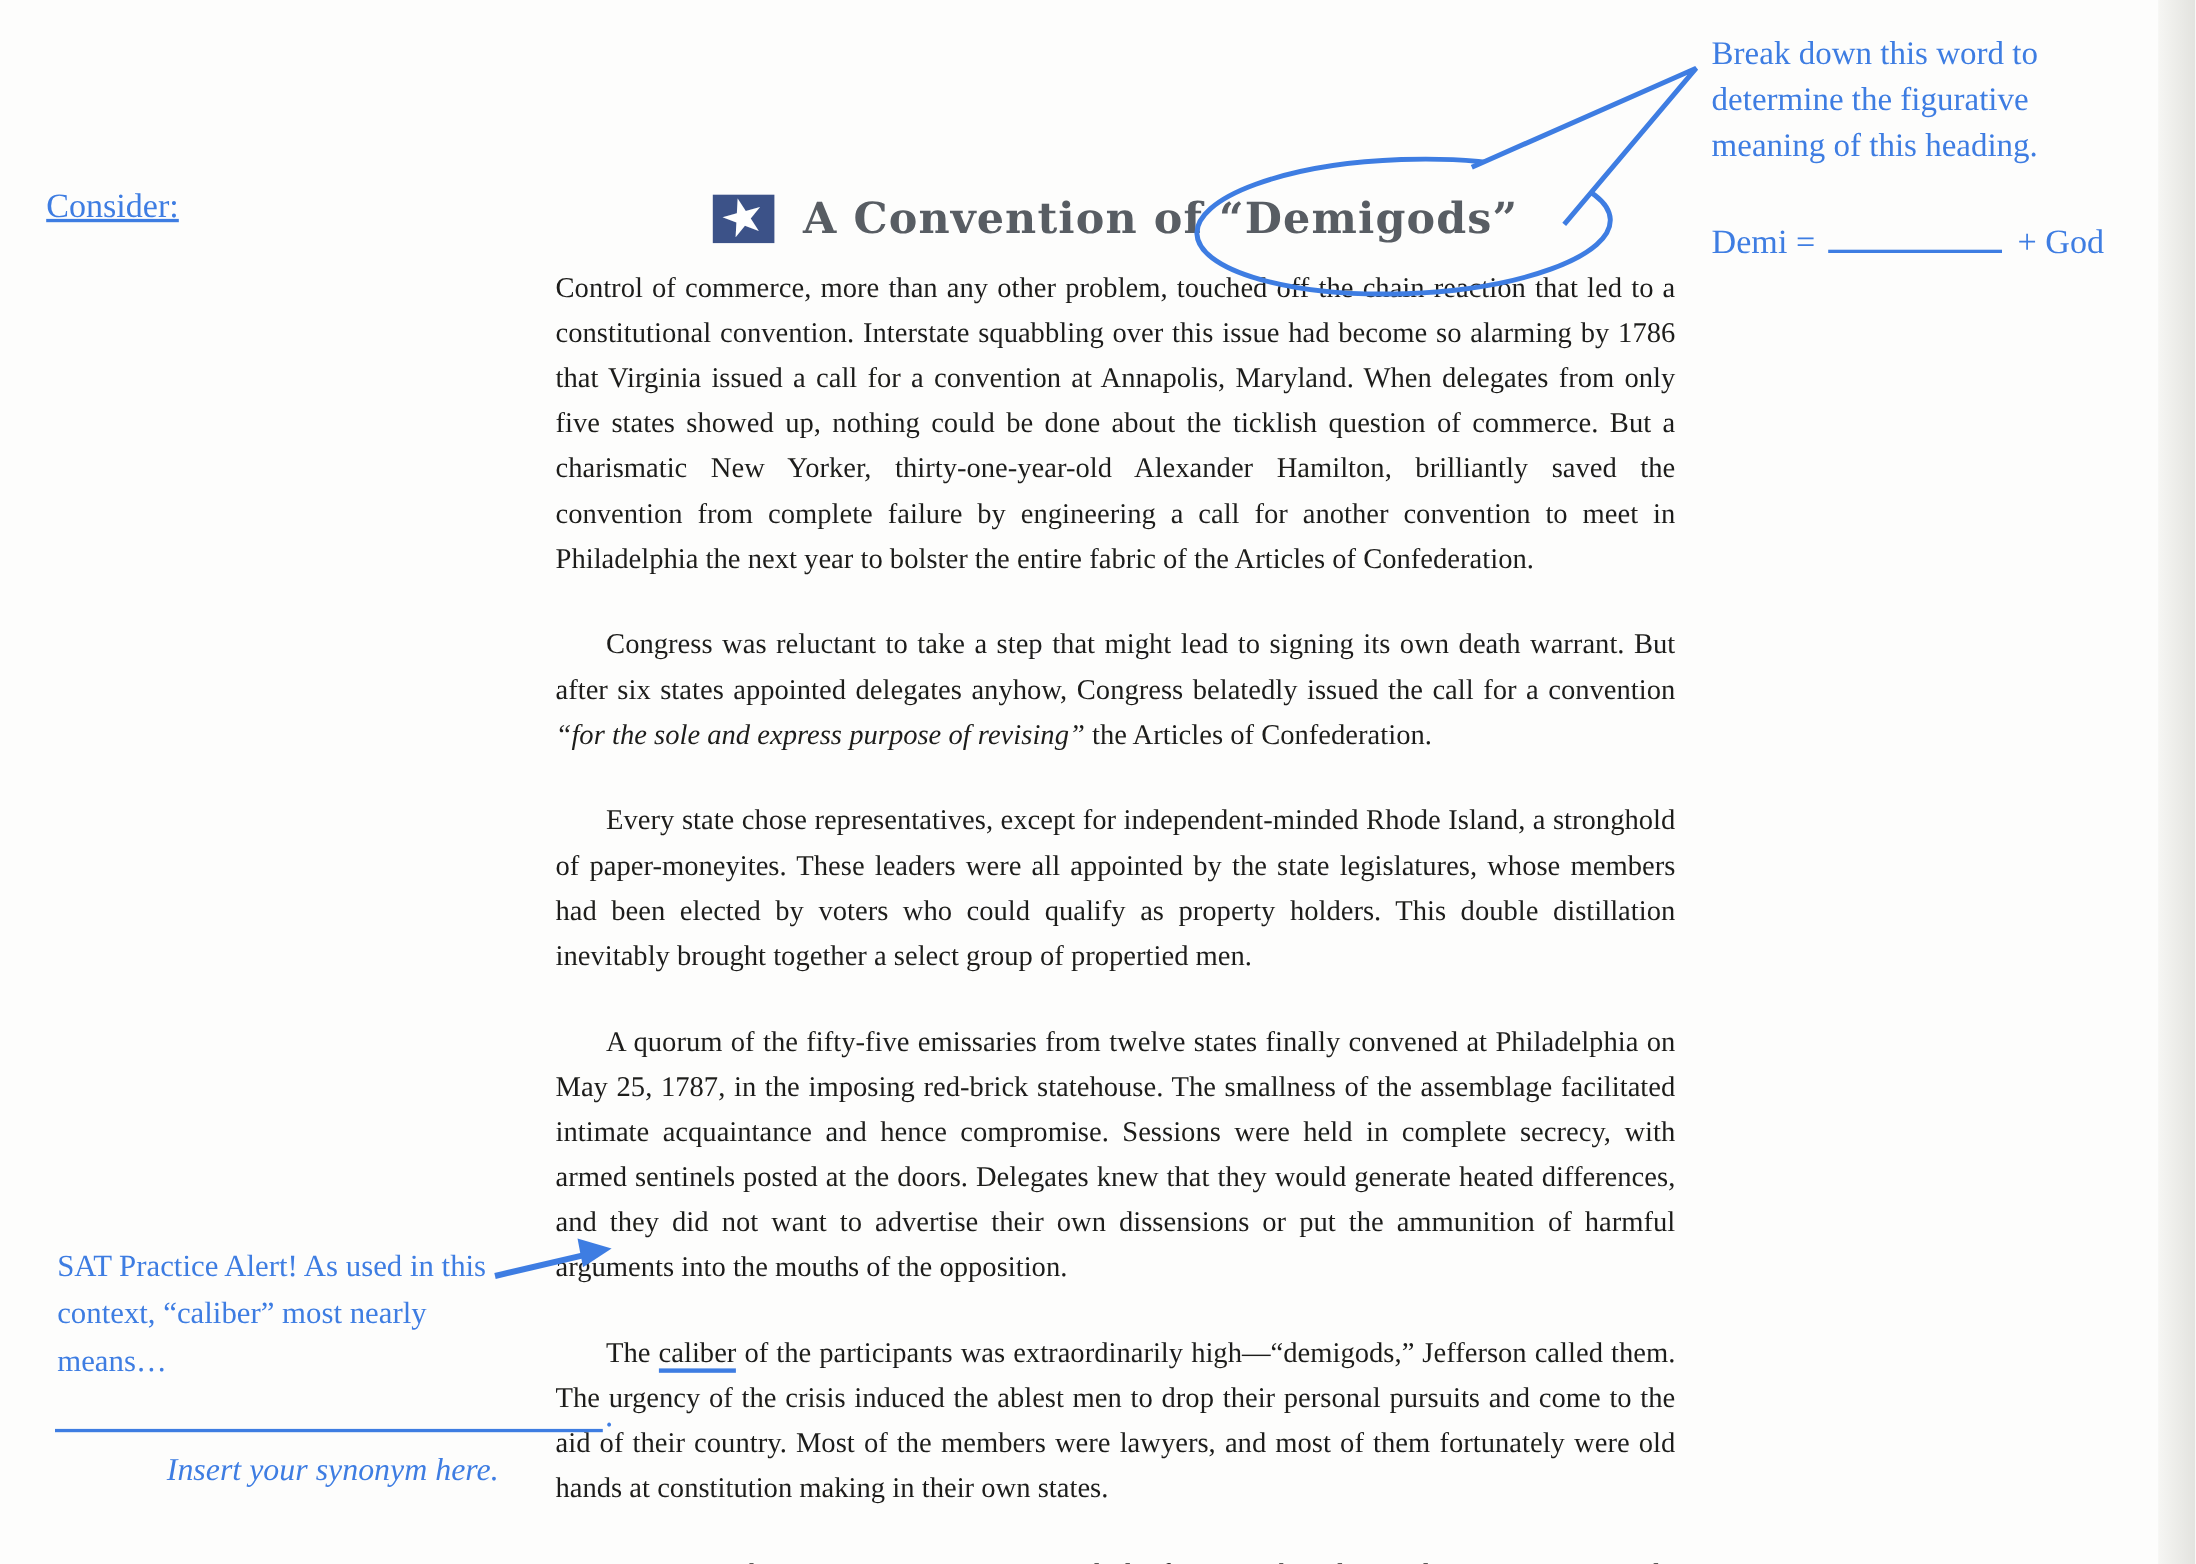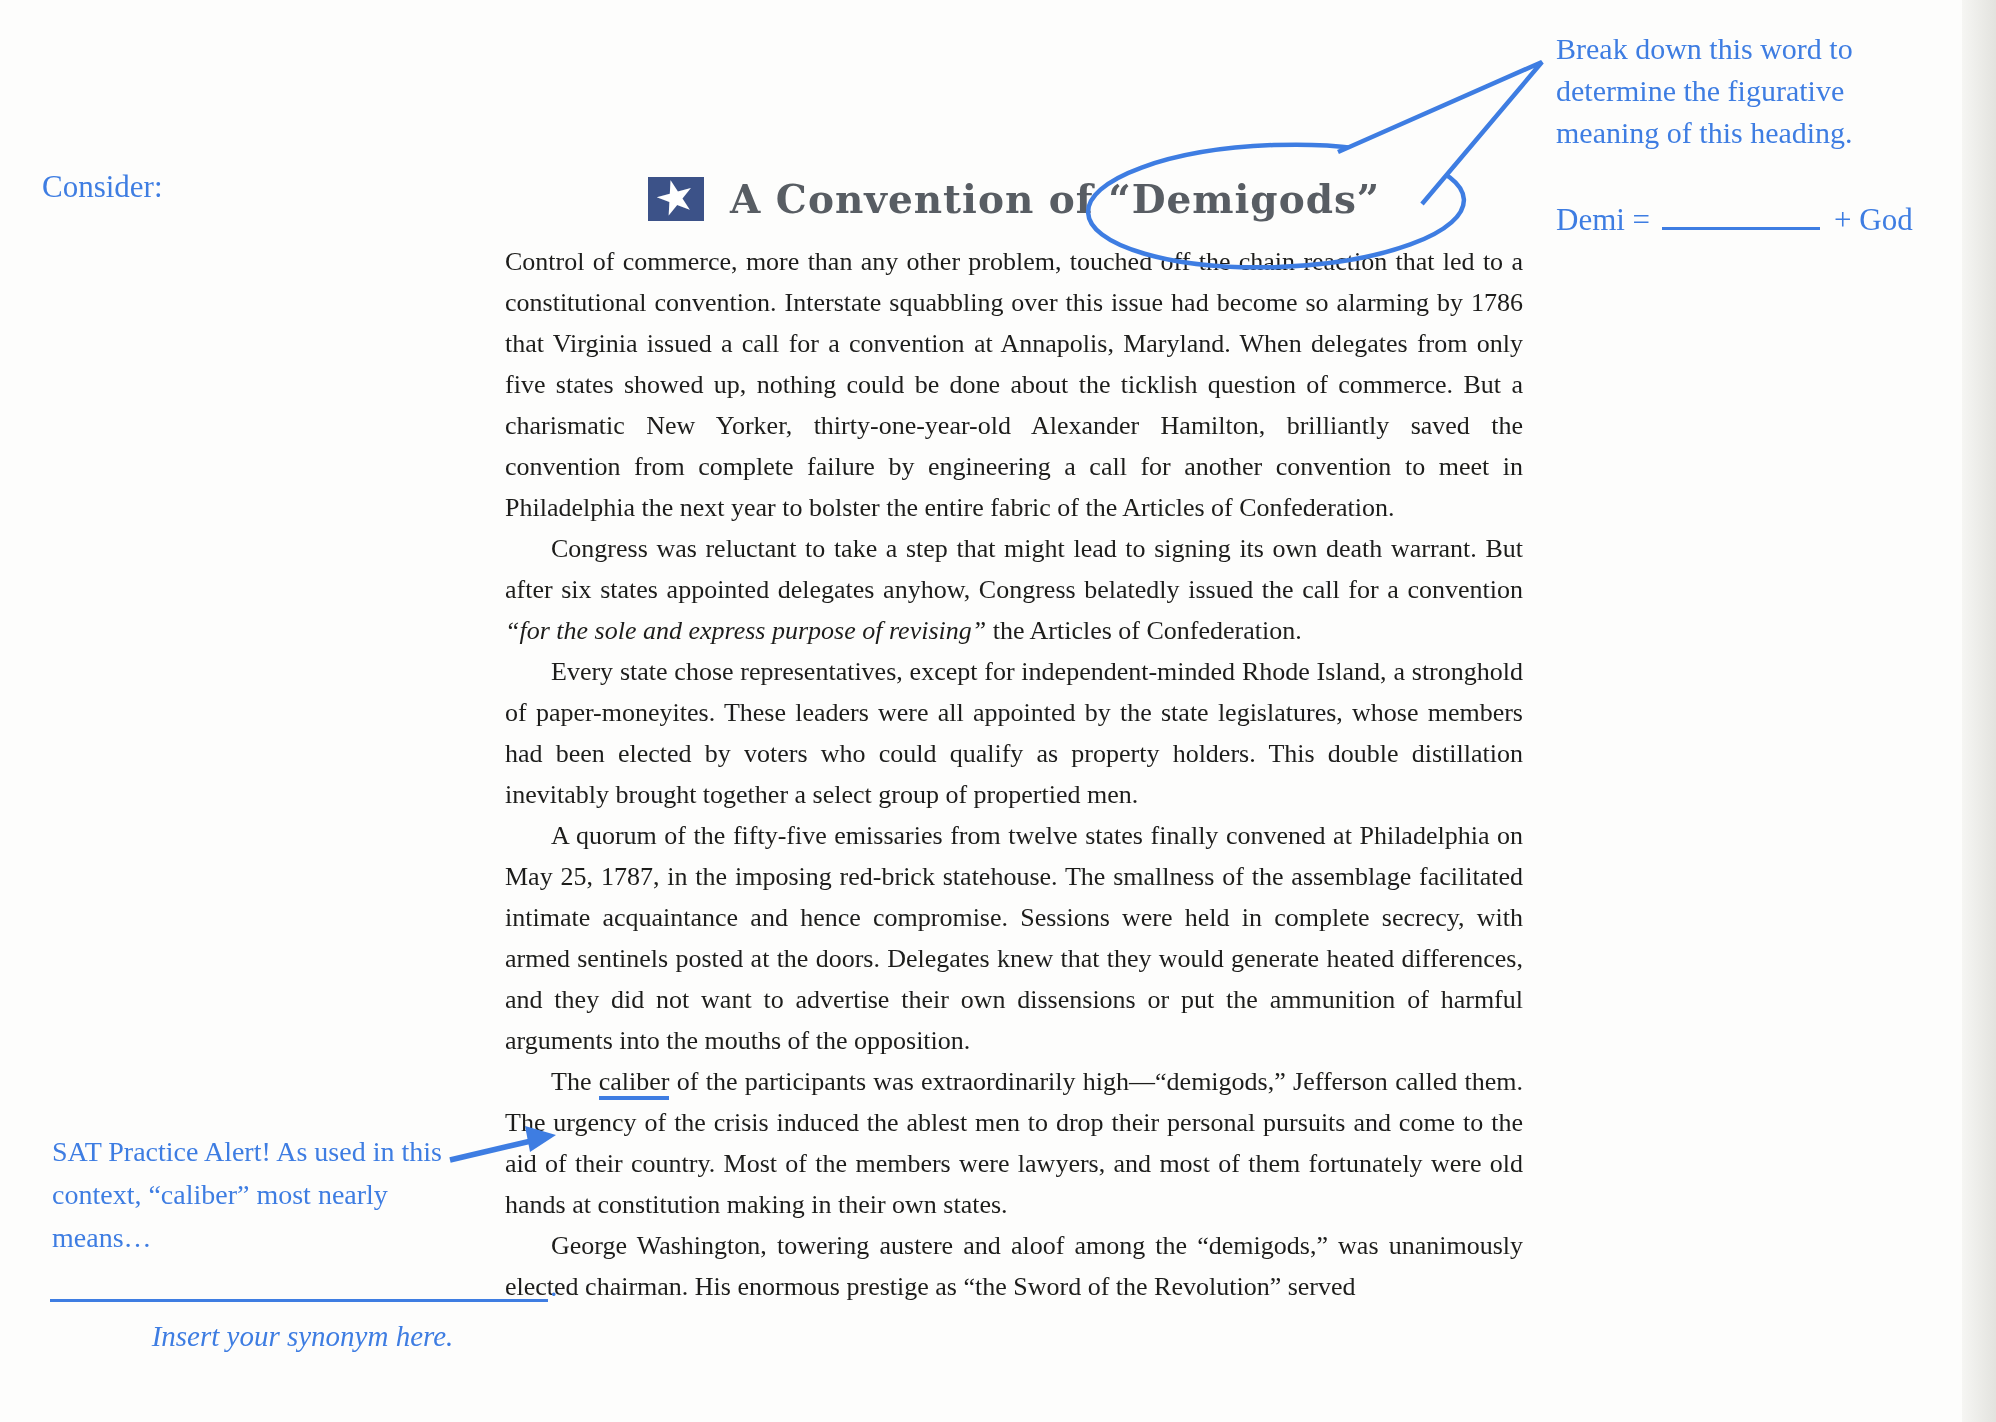--- a/index.html
+++ b/index.html
@@ -17,21 +17,21 @@
     font-family:"Liberation Serif","DejaVu Serif",serif;
   }
   .scan-edge{
     position:absolute;right:0;top:0;width:34px;height:1422px;
     background:linear-gradient(to right,#f4f4f1,#dcdcd7);
     opacity:.8;
   }
   
   .note{color:var(--blue);}
   .consider-label{
-    position:absolute;left:42px;top:168px;font-size:31px;line-height:38px;
+    position:absolute;left:42px;top:168px;font-size:31px;line-height:38px;text-decoration:underline;
   }
   .consider-question{
     position:absolute;left:42px;top:256px;width:392px;
     font-size:29.5px;line-height:35px;
   }
   .breakdown-note{
     position:absolute;left:1556px;top:28px;width:398px;
     font-size:30px;line-height:42px;
   }
   .demi-eq{
@@ -79,21 +79,21 @@
     font-family:"DejaVu Serif","Liberation Serif",serif;
     font-weight:bold;color:var(--headgray);
     font-size:39px;letter-spacing:1px;white-space:nowrap;
   }
   
   .body-col{
     position:absolute;left:505px;top:241px;width:1018px;
     color:var(--body);font-size:26px;line-height:41px;text-align:justify;
   }
   .body-para{margin:0;text-indent:0;}
-  .body-para.indent{text-indent:46px;}
+  .body-para.indent{text-indent:46px;margin-top:37px;}
   .italic{font-style:italic;}
   .caliber-underline{
     border-bottom:4px solid var(--blue);padding-bottom:0;
   }
   
   .overlay{
     position:absolute;left:0;top:0;width:1996px;height:1422px;
     pointer-events:none;
   }
 </style>

